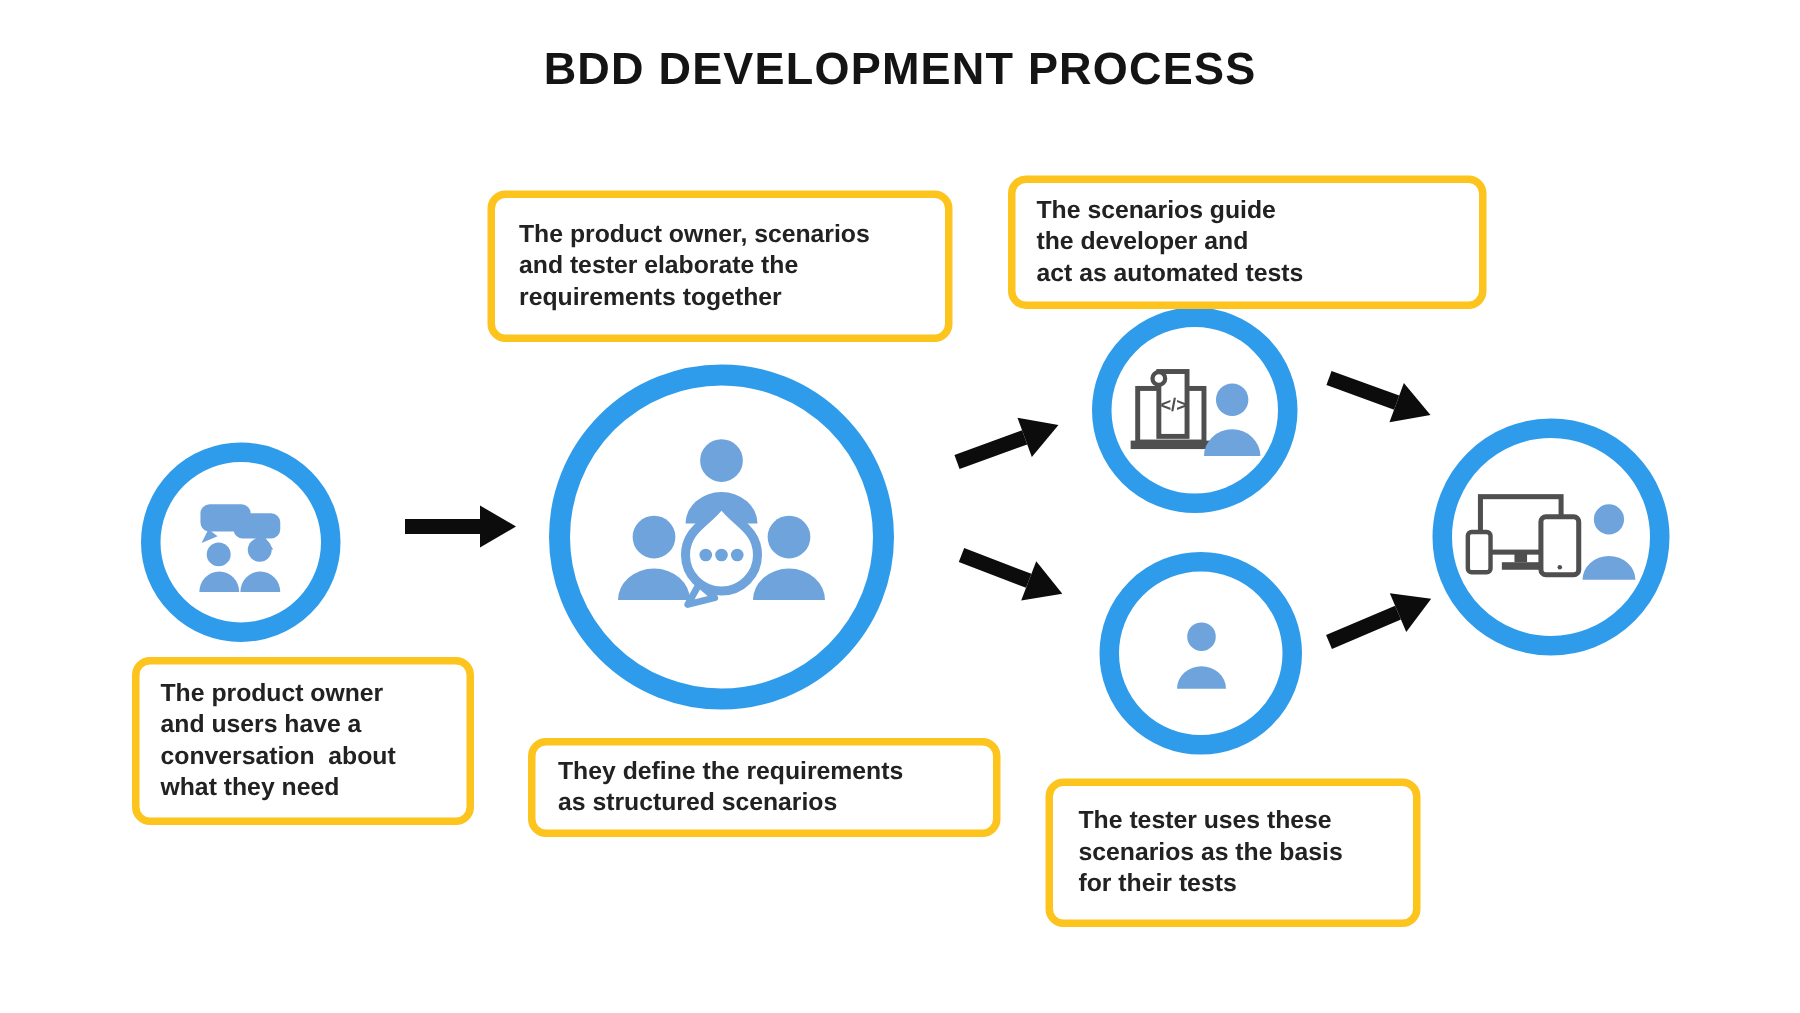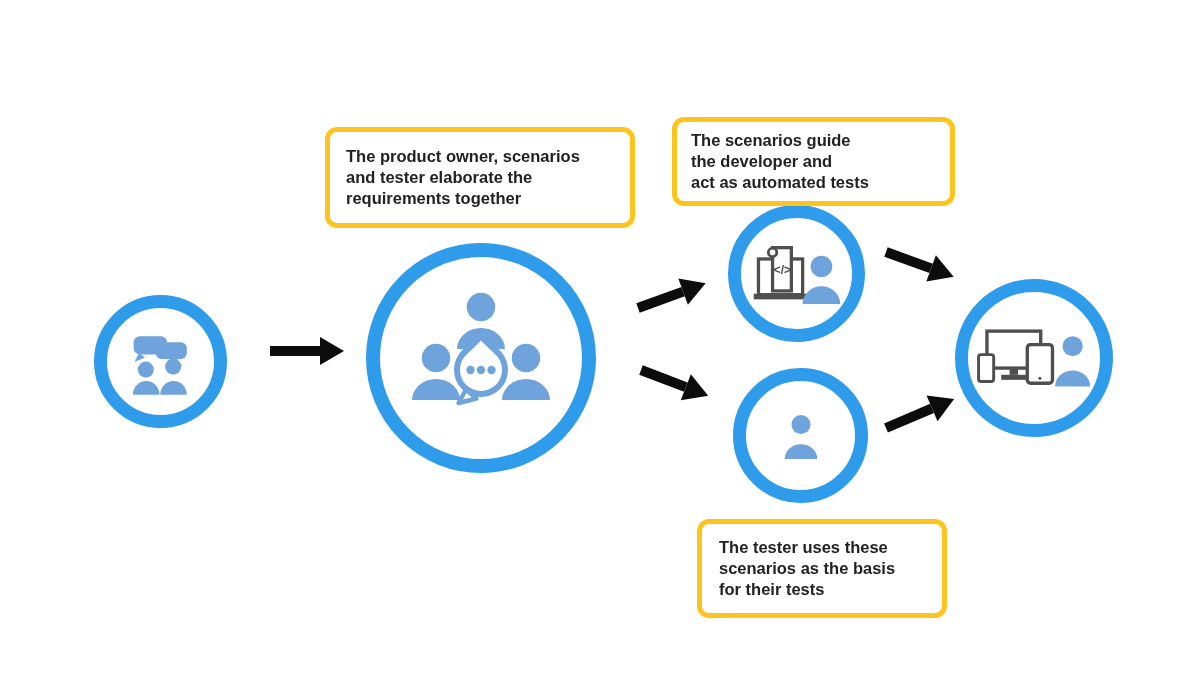--- a/index.html
+++ b/index.html
@@ -43,21 +43,21 @@
     border:5px solid #FCC41D;
     border-radius:12px;
     background:#ffffff;
     color:#222222;
     font-size:16.5px;
     line-height:1.27;
     font-weight:600;
     white-space:pre-wrap;
   }
   .c1{left:325px;top:127px;width:310px;padding:14px 16px;}
-  .c2{left:672px;top:117px;width:283px;padding:8px 14px;}
+  .c2{left:672px;top:117px;width:319px;padding:8px 14px;}
   .c3{left:88px;top:438px;width:228px;padding:9px 14px;}
   .c4{left:352px;top:492px;width:315px;padding:7px 15px;}
   .c5{left:697px;top:519px;width:250px;padding:13px 17px;}
   
   .arrow{
     position:absolute;
     height:28px;
     display:flex;
     align-items:center;
     transform-origin:left center;
@@ -73,20 +73,21 @@
   .a2{left:638px;top:294px;width:72px;transform:rotate(-20deg);}
   .a3{left:641px;top:356px;width:72px;transform:rotate(21deg);}
   .a4{left:886px;top:238px;width:72px;transform:rotate(20deg);}
   .a5{left:886px;top:414px;width:74px;transform:rotate(-23deg);}
 </style>
 </head>
 <body>
 
 <div class="canvas">
 
+  <h1 class="title">BDD DEVELOPMENT PROCESS</h1>
 
   <div class="node n1">
     <svg width="76" height="76" viewBox="0 0 100 100">
       <g fill="#6FA3DC">
         <rect x="14" y="16" width="44" height="24" rx="8"></rect>
         <path d="M21 38 l-6 12 l14 -6 z"></path>
         <rect x="43" y="24" width="41" height="22" rx="8"></rect>
         <path d="M70 44 l8 12 l-16 -5 z"></path>
         <circle cx="30" cy="60" r="10.5"></circle>
         <path d="M13 93 a17.5 18 0 0 1 35 0 z"></path>
@@ -170,17 +171,23 @@
       <path d="M95 84 a21 19 0 0 1 42 0 z" fill="#6FA3DC"></path>
     </svg>
   </div>
 
   <div class="callout c1">The product owner, scenarios
 and tester elaborate the
 requirements together</div>
   <div class="callout c2">The scenarios guide
 the developer and
 act as automated tests</div>
+  <div class="callout c3">The product owner
+and users have a
+conversation  about
+what they need</div>
+  <div class="callout c4">They define the requirements
+as structured scenarios</div>
   <div class="callout c5">The tester uses these
 scenarios as the basis
 for their tests</div>
 
 </div>
 
 </body></html>

